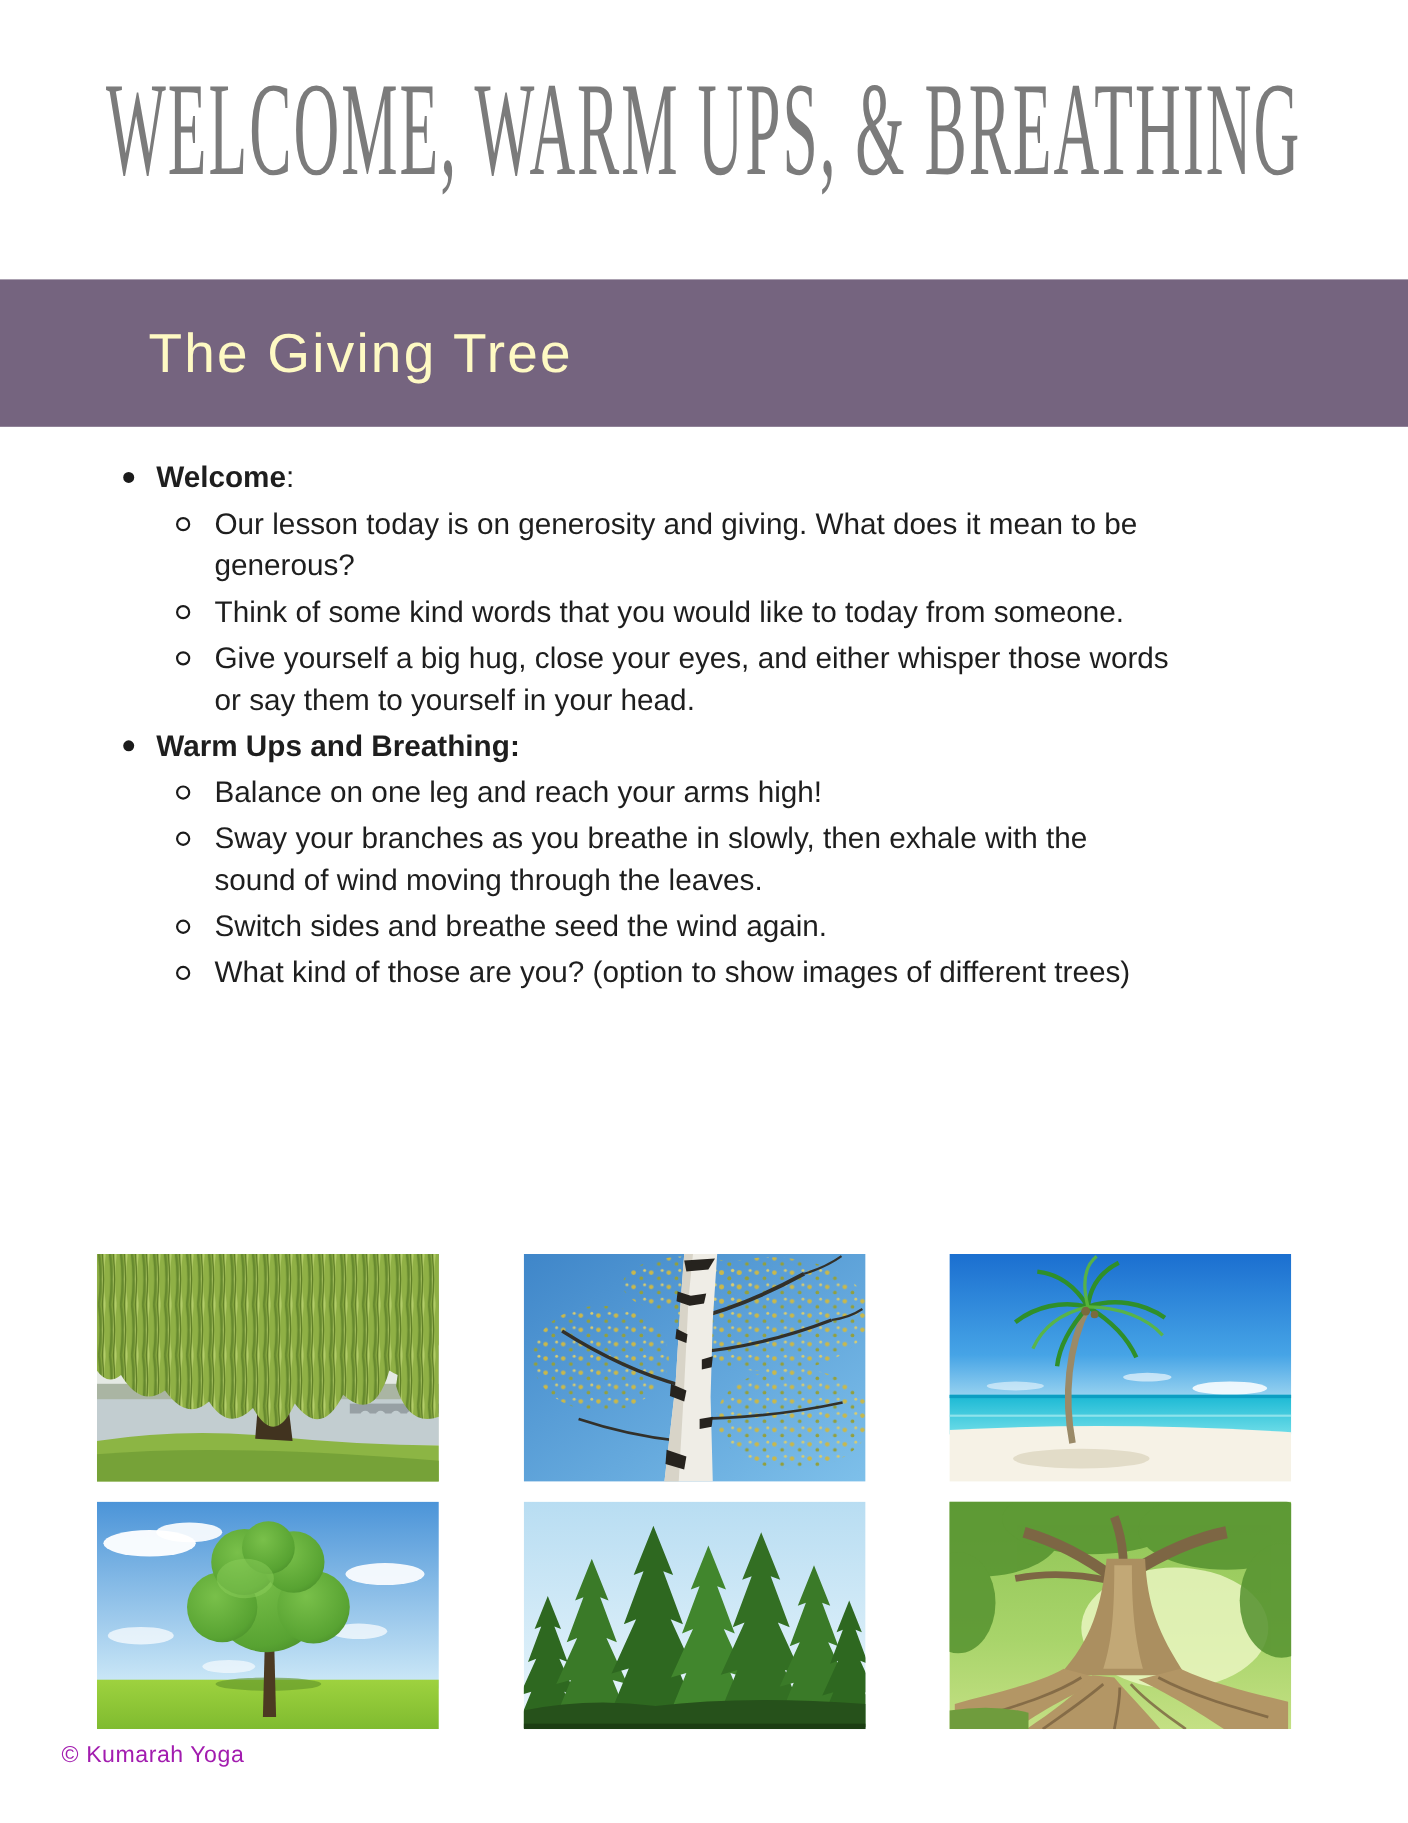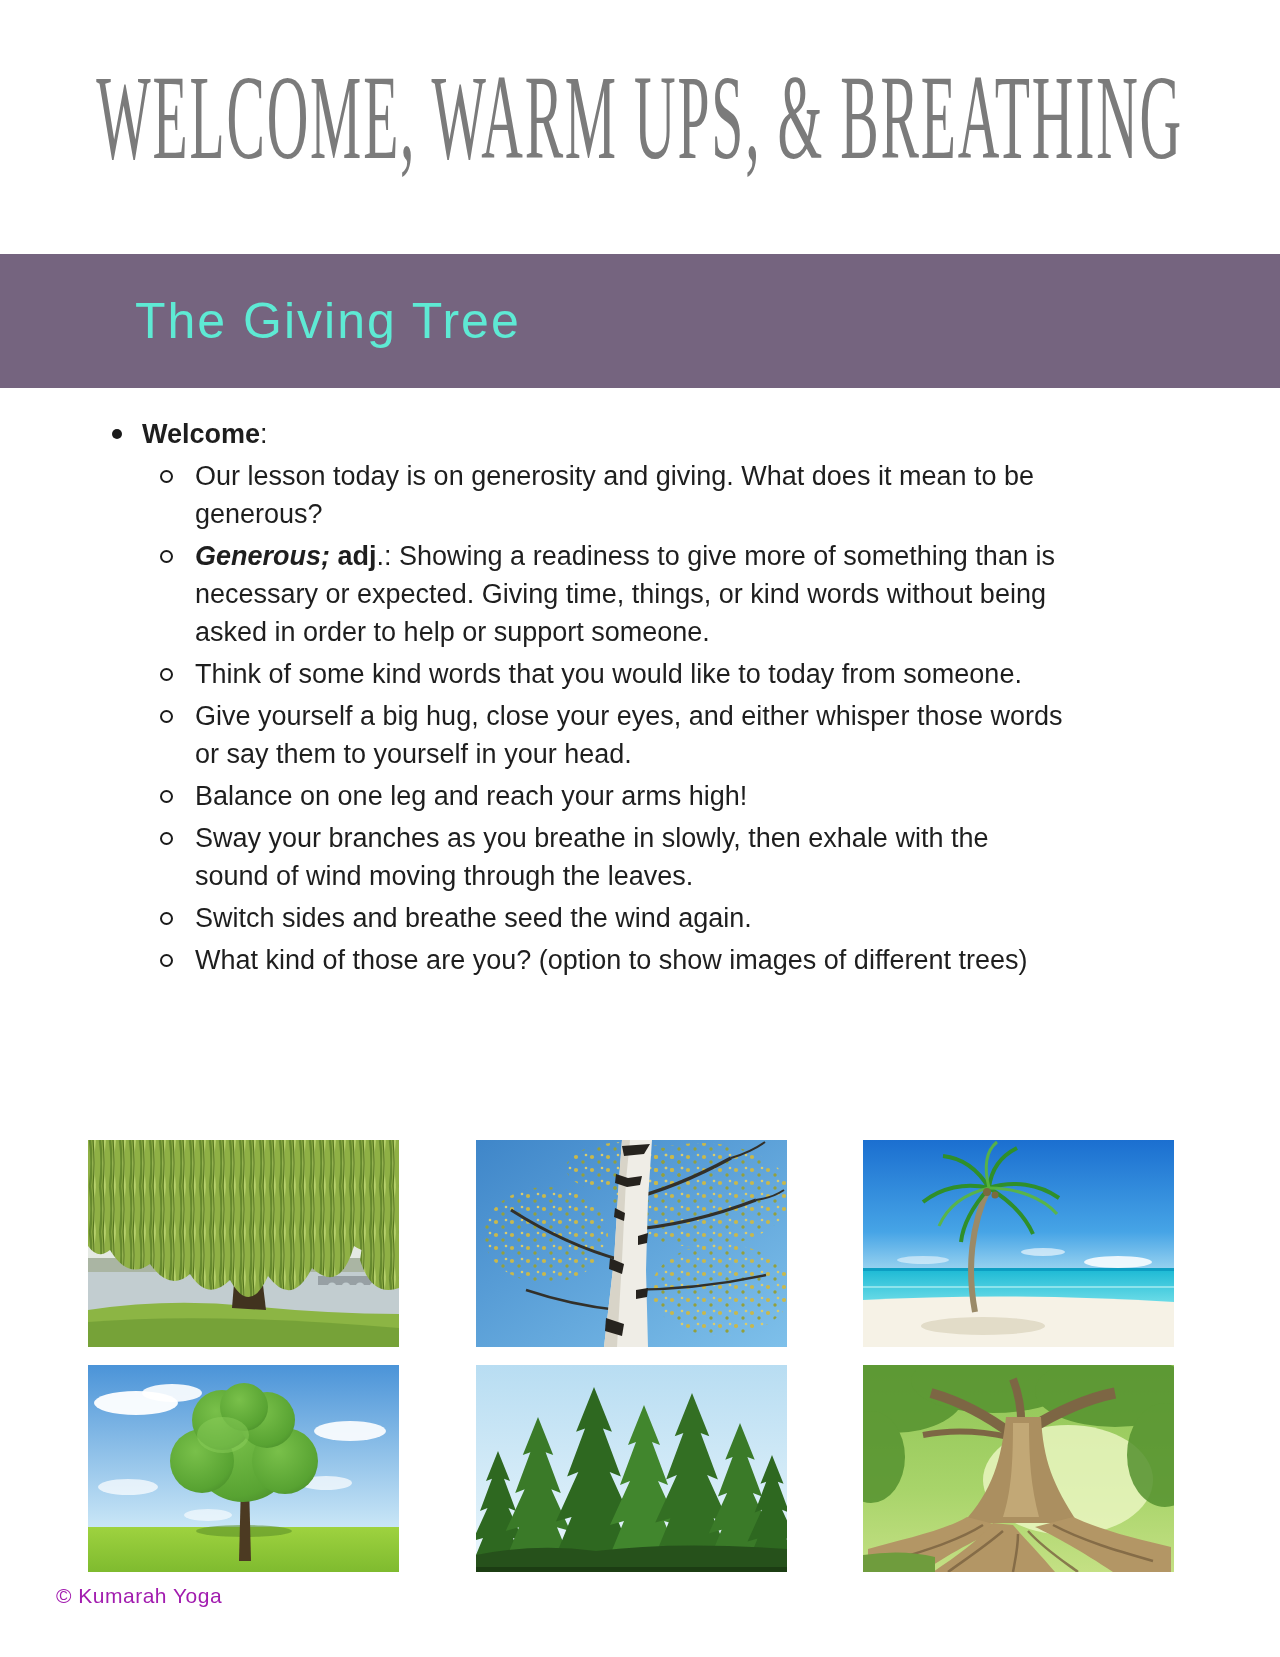--- a/index.html
+++ b/index.html
@@ -8,21 +8,21 @@
 
   
   .title-wrap{position:absolute;top:48px;left:0;width:1280px;text-align:center;}
   .title-text{display:inline-block;font-family:"Liberation Serif",serif;font-weight:400;
               font-size:64px;letter-spacing:2px;color:#7b7b7b;white-space:nowrap;
               transform:scale(0.9,1.9);transform-origin:center top;}
 
   
   .banner{position:absolute;top:254px;left:0;width:1280px;height:134px;background:#75647f;}
   .banner-title{position:absolute;left:135px;top:0;height:134px;line-height:134px;
-                font-size:50px;font-weight:400;letter-spacing:2px;color:#5eead4;margin:0;}
+                font-size:50px;font-weight:400;letter-spacing:2px;color:#fef9c3;margin:0;}
 
   
   .lesson-list{position:absolute;top:415px;left:0;width:1280px;}
   .li{position:relative;font-size:27px;line-height:38px;margin-bottom:4px;
       padding-right:130px;white-space:pre-wrap;color:#1e1e1e;}
   .li.l1{padding-left:142px;}
   .li.l1::before{content:"";position:absolute;left:112px;top:14px;width:10px;height:10px;
                  border-radius:50%;background:#1b1b1b;}
   .li.l2{padding-left:195px;}
   .li.l2::before{content:"";position:absolute;left:160px;top:13px;width:9px;height:9px;
@@ -51,26 +51,24 @@
   </div>
 
   <div class="banner">
     <h2 class="banner-title">The Giving Tree</h2>
   </div>
 
   <div class="lesson-list">
       <div class="li l1"><span class="seg-b">Welcome</span><span class="seg-n">:</span></div>
       <div class="li l2"><span class="seg-n">Our lesson today is on generosity and giving. What does it mean to be
 generous?</span></div>
-      <div class="li l2"><span class="seg-bi">Generous;</span><span class="seg-b"> adj</span><span class="seg-n">.: Showing a readiness to give more of something than is
-necessary or expected. Giving time, things, or kind words without being
-asked in order to help or support someone.</span></div>
       <div class="li l2"><span class="seg-n">Think of some kind words that you would like to today from someone.</span></div>
       <div class="li l2"><span class="seg-n">Give yourself a big hug, close your eyes, and either whisper those words
 or say them to yourself in your head.</span></div>
+      <div class="li l1"><span class="seg-b">Warm Ups and Breathing:</span></div>
       <div class="li l2"><span class="seg-n">Balance on one leg and reach your arms high!</span></div>
       <div class="li l2"><span class="seg-n">Sway your branches as you breathe in slowly, then exhale with the
 sound of wind moving through the leaves.</span></div>
       <div class="li l2"><span class="seg-n">Switch sides and breathe seed the wind again.</span></div>
       <div class="li l2"><span class="seg-n">What kind of those are you? (option to show images of different trees)</span></div>
     </div>
 
   <div class="gallery">
 
     <figure class="photo" role="img" aria-label="Weeping willow tree beside a lake">

